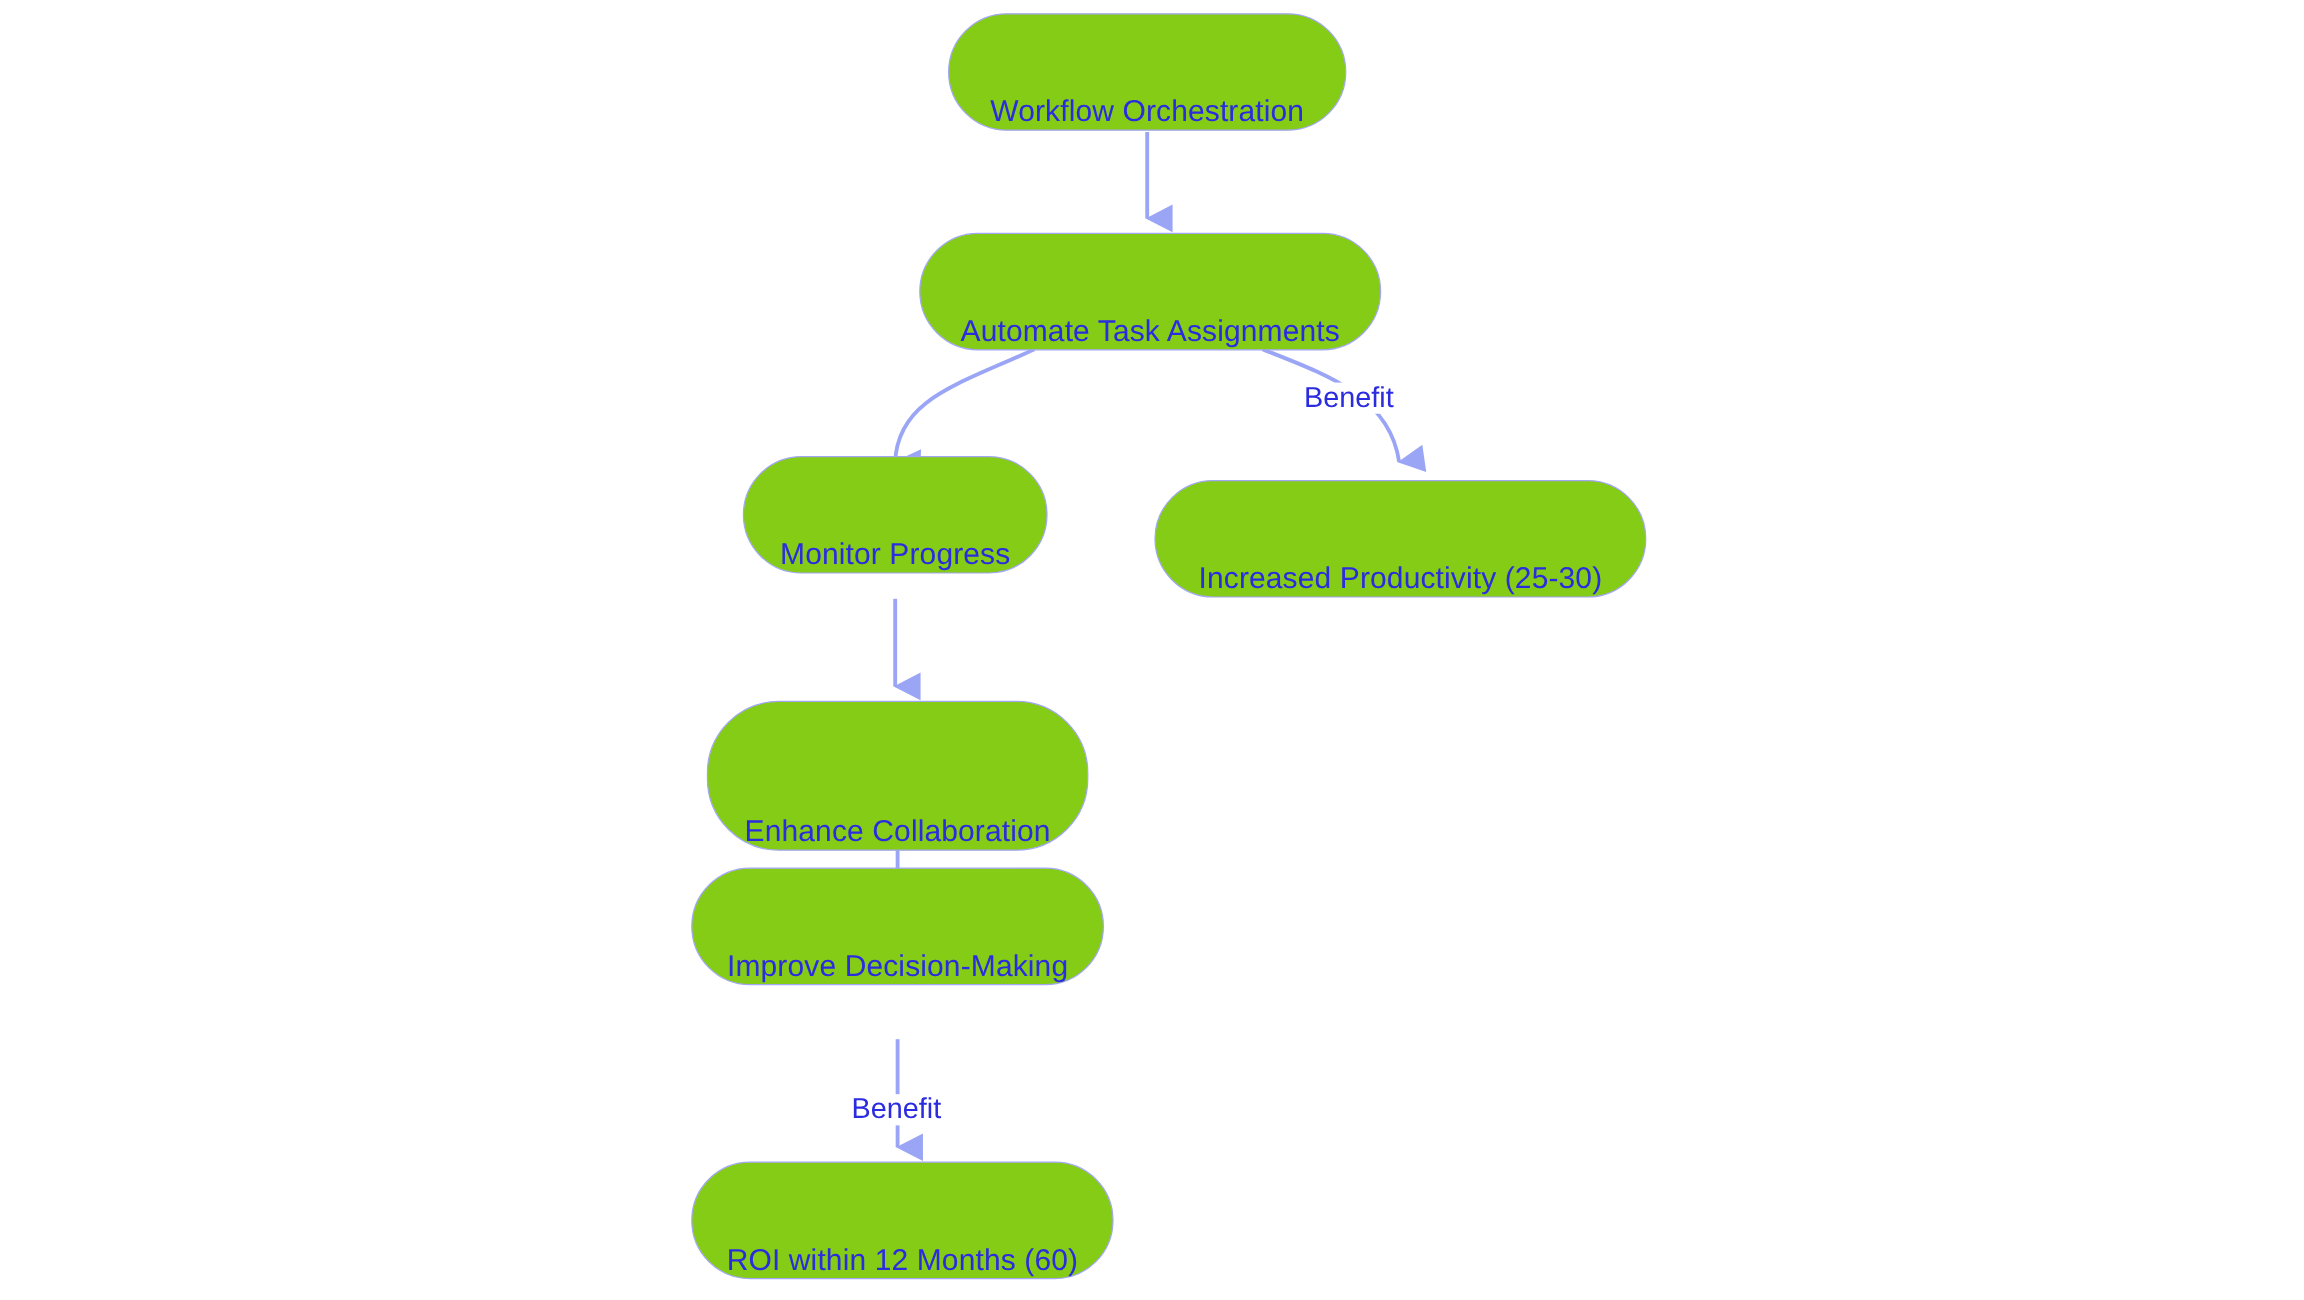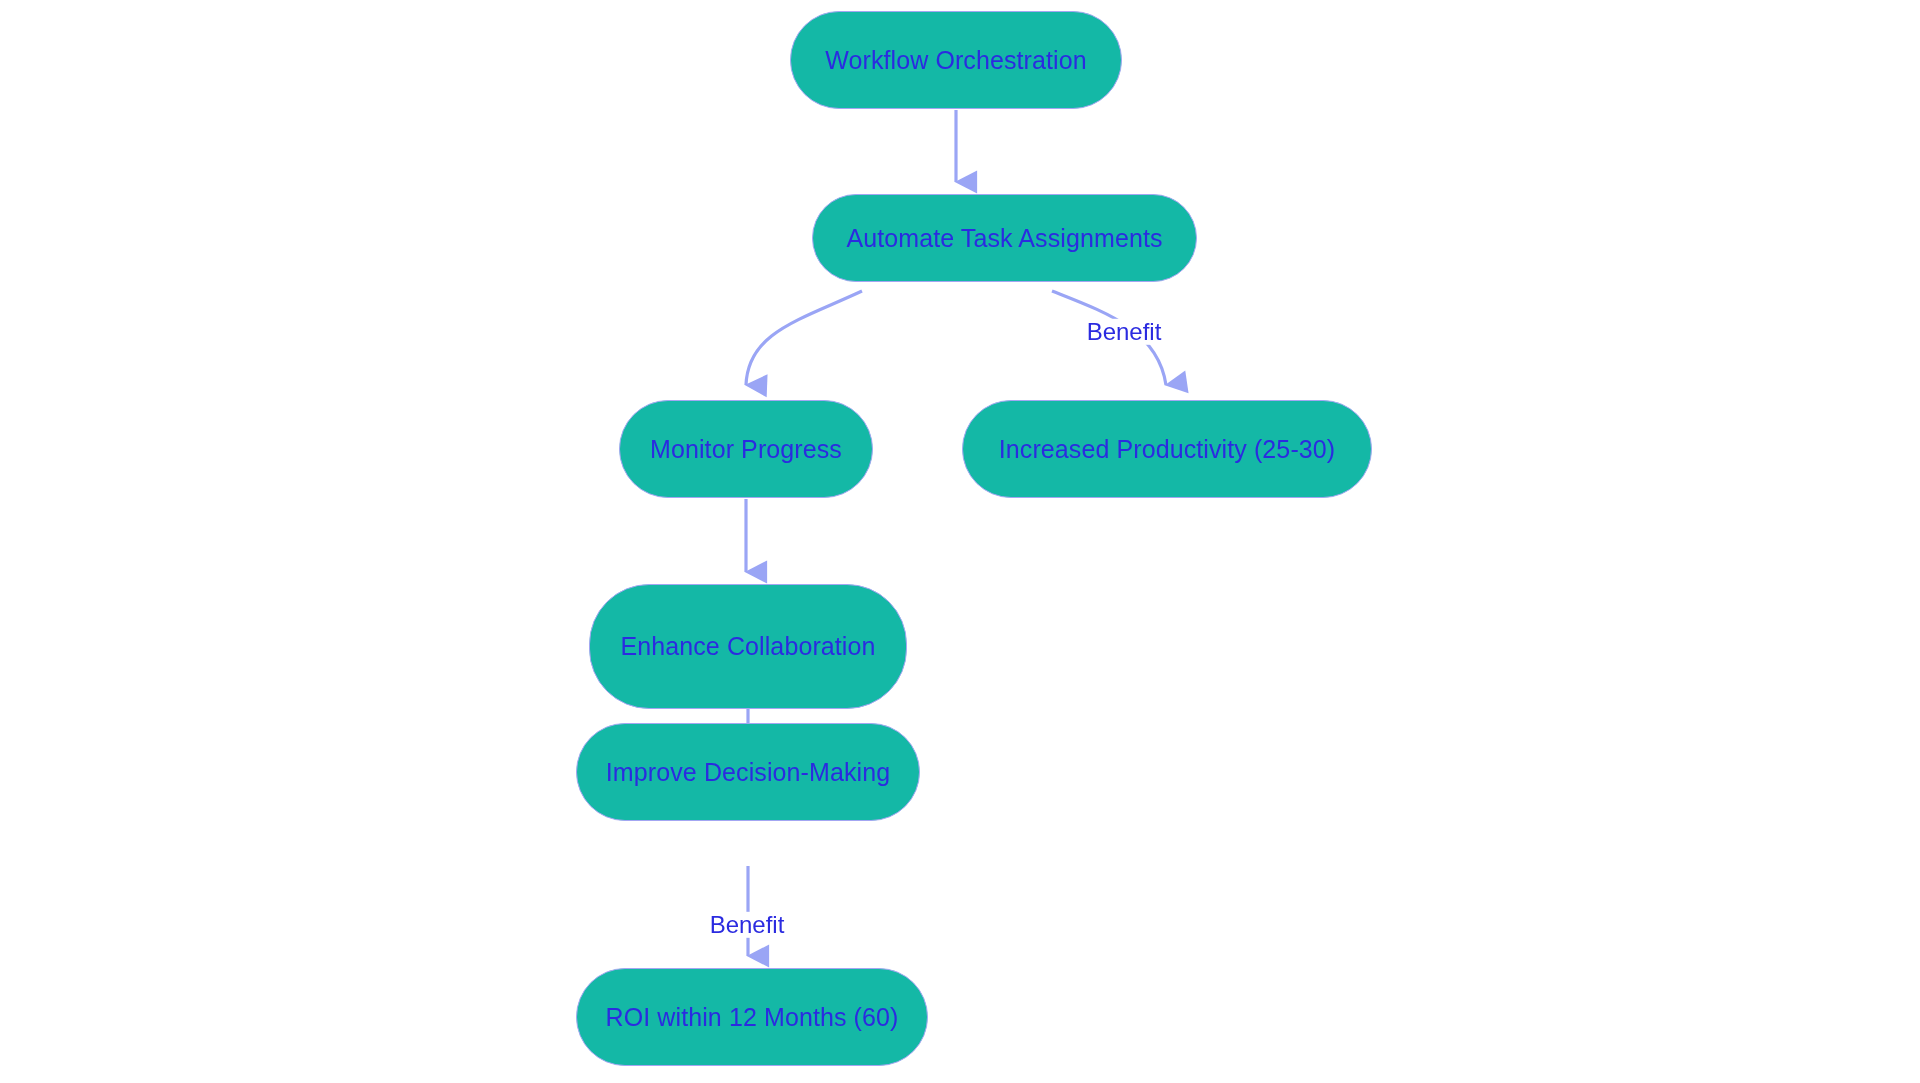--- a/index.html
+++ b/index.html
@@ -23,25 +23,25 @@
     position: absolute;
     left: 0;
     top: 0;
     width: 1920px;
     height: 1083px;
     pointer-events: none;
   }
   .node {
     position: absolute;
     box-sizing: border-box;
-    background: #14b8a6;
+    background: #84cc16;
     border: 1.6px solid #a3a6f2;
     border-radius: 60px;
     display: flex;
-    align-items: center;
+    align-items: flex-end;
     justify-content: center;
     color: #2b2be0;
     font-size: 25px;
     font-family: "Liberation Sans", sans-serif;
     letter-spacing: 0.1px;
     white-space: nowrap;
   }
   .edge-label {
     position: absolute;
     color: #2b2be0;
@@ -71,24 +71,24 @@
         <path d="M 746 499 L 746 572" marker-end="url(#arrowhead)"></path>
         <path d="M 748 683 L 748 755" marker-end="url(#arrowhead)"></path>
         <path d="M 748 866 L 748 956" marker-end="url(#arrowhead)"></path>
       </g>
   </svg>
 
   <div id="node-layer">
       <div class="node" style="left: 790px; top: 11px; width: 332px; height: 98px;">
         <span>Workflow Orchestration</span>
       </div>
-      <div class="node" style="left: 812px; top: 194px; width: 385px; height: 88px;">
+      <div class="node" style="left: 766px; top: 194px; width: 385px; height: 98px;">
         <span>Automate Task Assignments</span>
       </div>
-      <div class="node" style="left: 619px; top: 400px; width: 254px; height: 98px;">
+      <div class="node" style="left: 619px; top: 380px; width: 254px; height: 98px;">
         <span>Monitor Progress</span>
       </div>
       <div class="node" style="left: 962px; top: 400px; width: 410px; height: 98px;">
         <span>Increased Productivity (25-30)</span>
       </div>
       <div class="node" style="left: 589px; top: 584px; width: 318px; height: 125px;">
         <span>Enhance Collaboration</span>
       </div>
       <div class="node" style="left: 576px; top: 723px; width: 344px; height: 98px;">
         <span>Improve Decision-Making</span>

